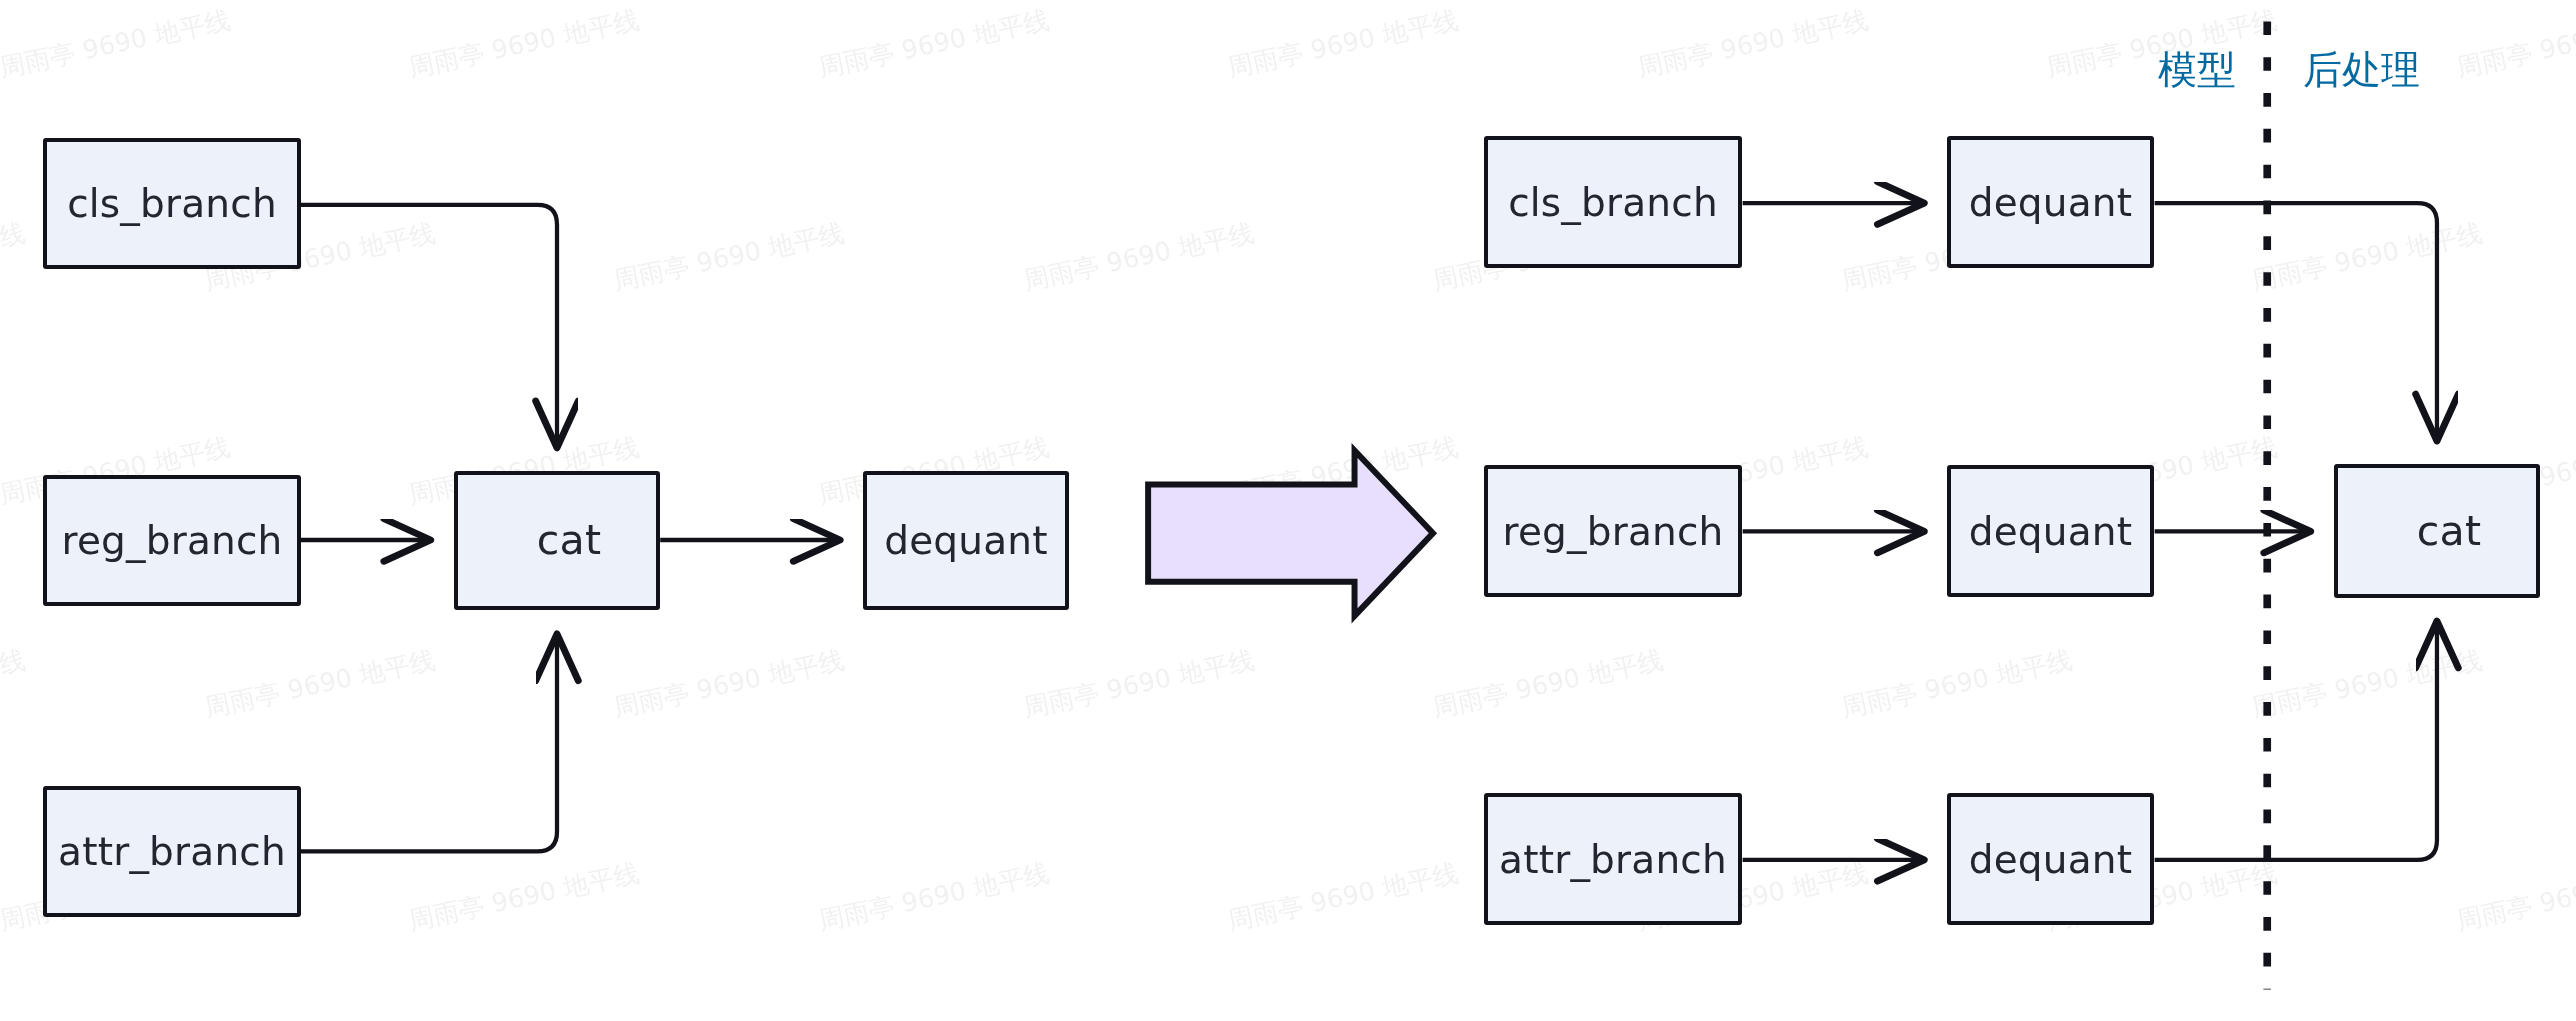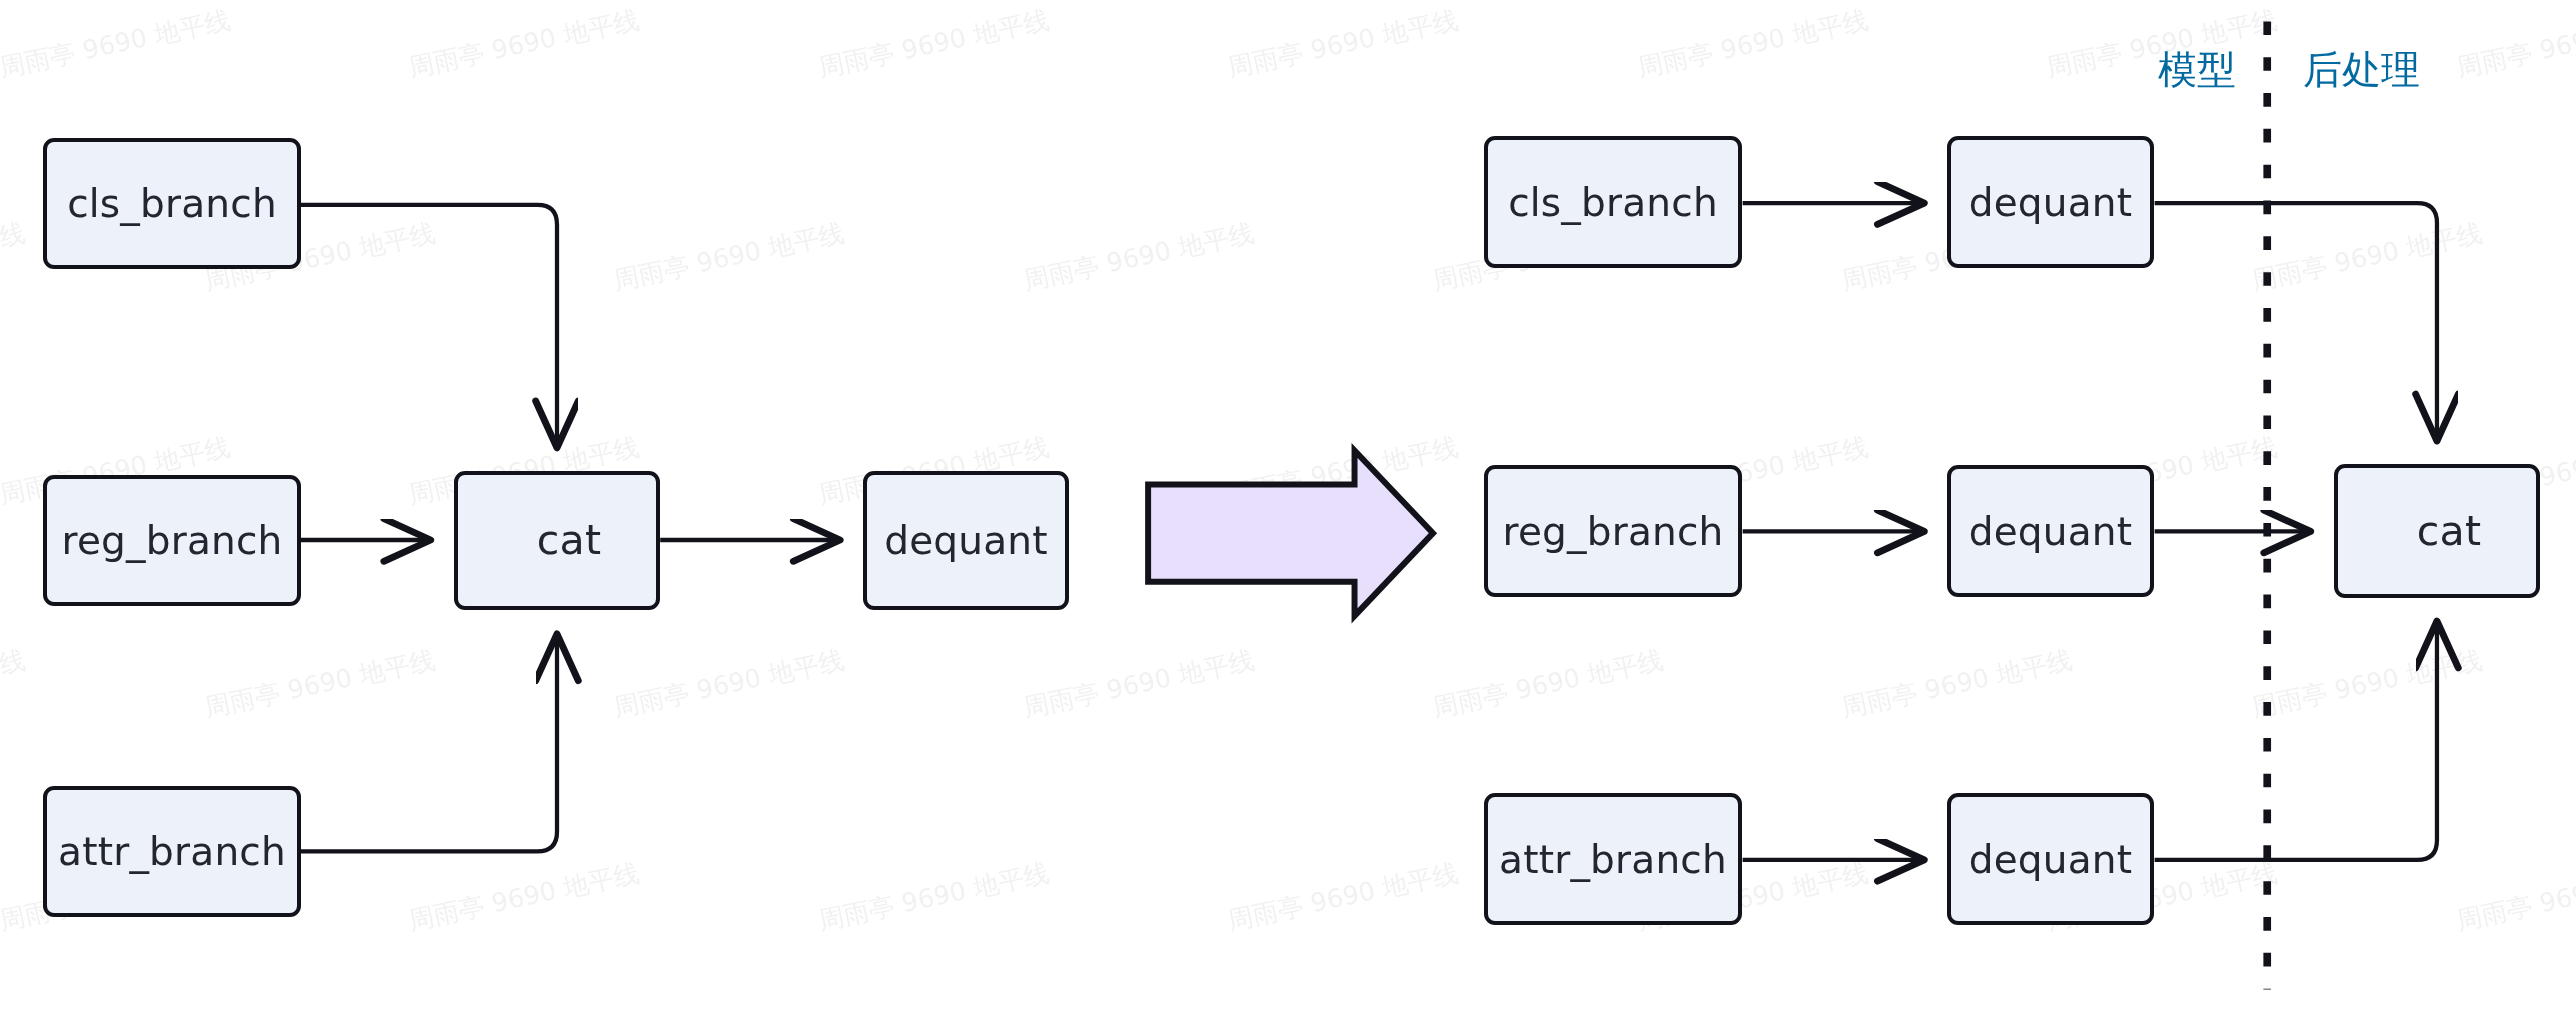--- a/index.html
+++ b/index.html
@@ -43,21 +43,21 @@
     z-index: 2;
     pointer-events: none;
   }
   
   .node {
     position: absolute;
     z-index: 3;
     box-sizing: border-box;
     background: #edf1fa;
     border: 4.3px solid #12121a;
-    border-radius: 11px;
+    border-radius: 3px;
     display: flex;
     align-items: center;
     justify-content: center;
     color: #24262f;
     font-size: 39px;
     font-family: "DejaVu Sans", "Liberation Sans", sans-serif;
     letter-spacing: 0.2px;
     line-height: 1;
   }
   .node.cat-node { font-size: 41px; padding-left: 24px; }

